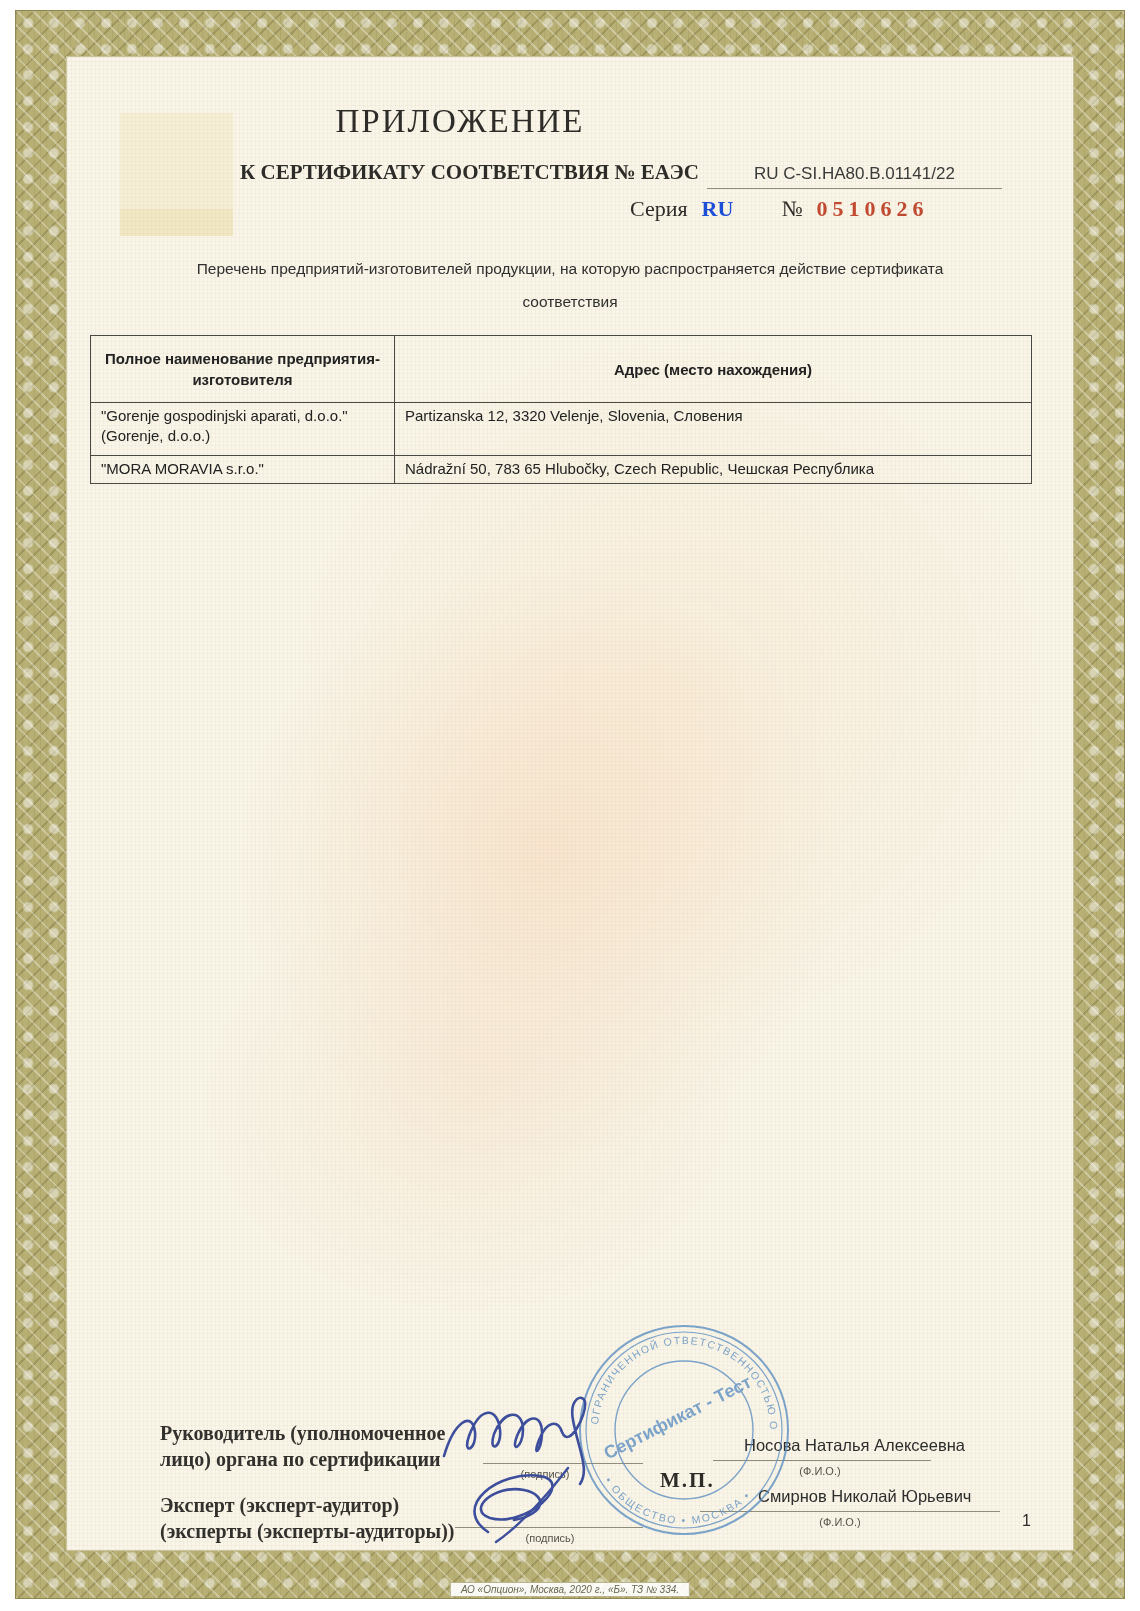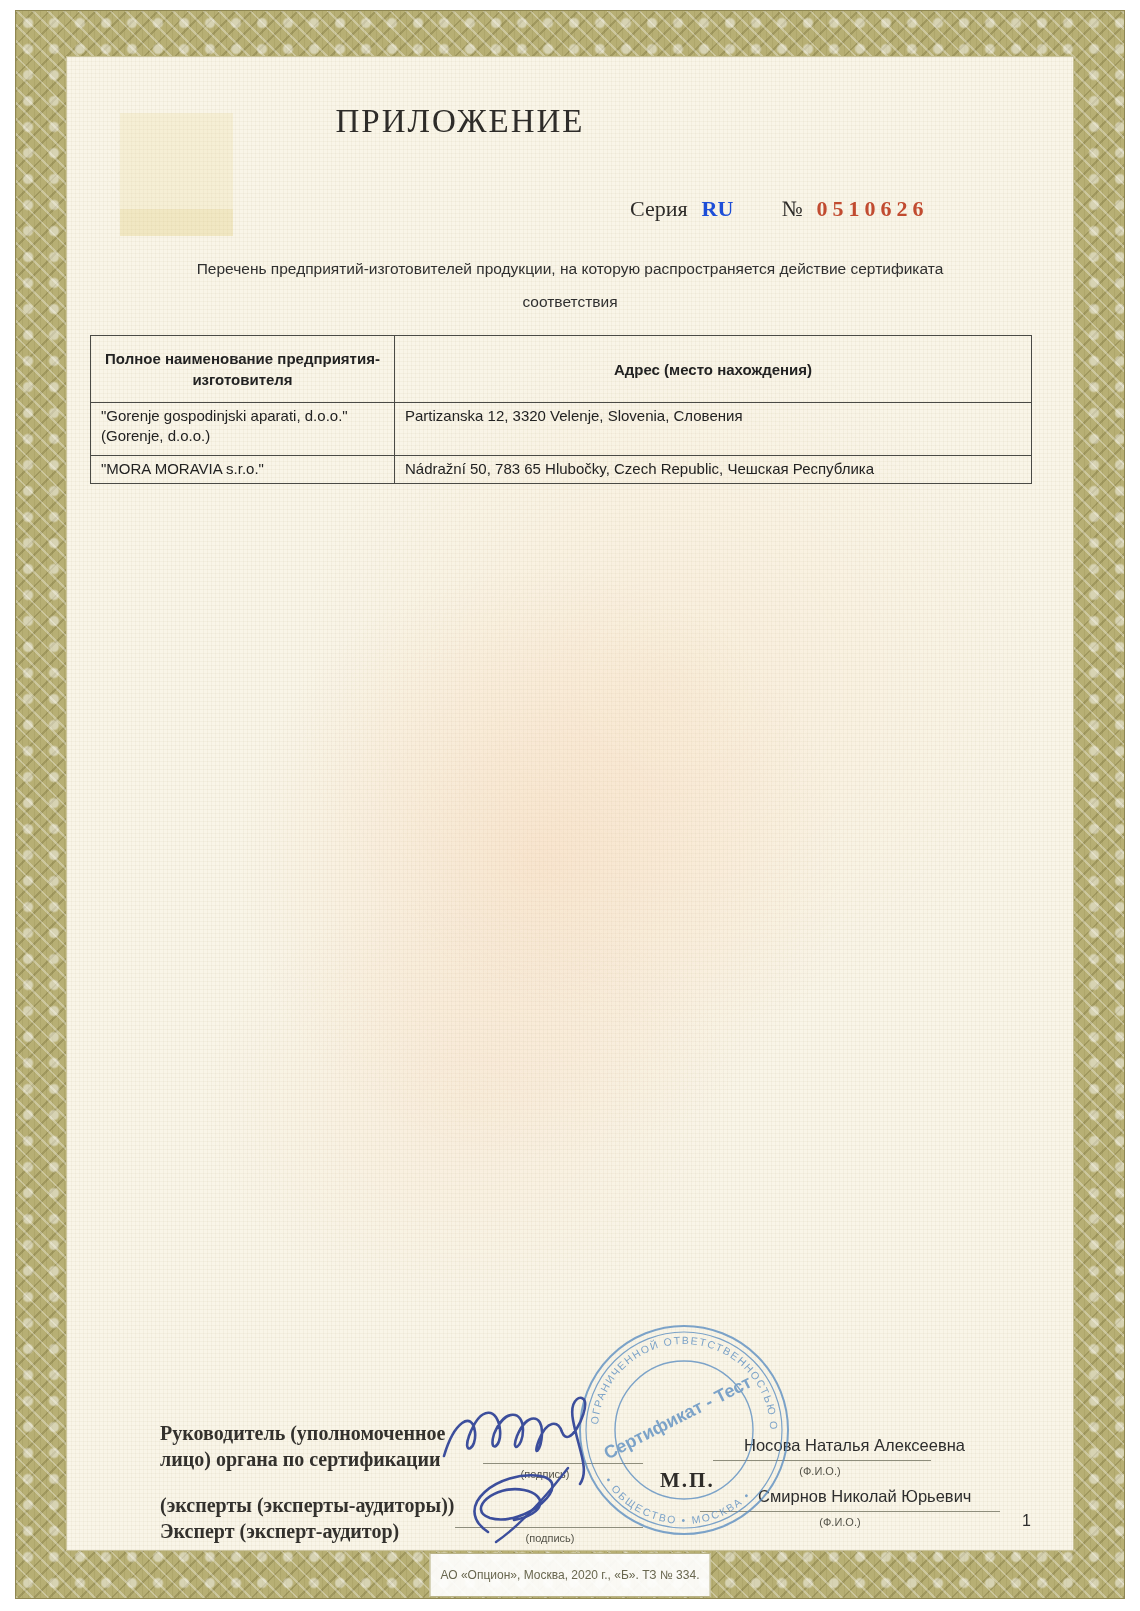--- a/index.html
+++ b/index.html
@@ -129,37 +129,40 @@
   }
   
   .stamp{position:absolute;left:572px;top:1318px;z-index:4;opacity:.8;pointer-events:none;}
   .ink{position:absolute;z-index:5;pointer-events:none;}
   .ink1{left:438px;top:1392px;}
   .ink2{left:448px;top:1462px;}
   
   .footer-strip{
     position:absolute;left:50%;bottom:14px;transform:translateX(-50%);
     background:rgba(255,255,255,.92);border:1px solid #b9b388;
-    font-size:12px;color:#68664e;padding:14px 10px;white-space:nowrap;z-index:3;
+    font-size:10px;color:#68664e;padding:1px 10px;white-space:nowrap;z-index:3;font-style:italic;
   }
 </style>
 </head>
 <body>
 
 <div class="page">
 
   <div class="frame">
     <div class="inner"></div>
   </div>
 
   <div class="wm-square"></div>
 
 
   <div class="doc-title">ПРИЛОЖЕНИЕ</div>
 
+  <div class="cert-line">
+    <span class="cert-label">К СЕРТИФИКАТУ СООТВЕТСТВИЯ № ЕАЭС</span><span class="cert-number">RU C-SI.HA80.B.01141/22</span>
+  </div>
 
   <div class="series-line">
     <span class="series-label">Серия</span><span class="series-ru">RU</span><span class="series-no">№</span><span class="series-num">0510626</span>
   </div>
 
   <div class="intro">
     <div>Перечень предприятий-изготовителей продукции, на которую распространяется действие сертификата</div>
     <div>соответствия</div>
   </div>
 
@@ -180,22 +183,22 @@
         <td>Nádražní 50, 783 65 Hlubočky, Czech Republic, Чешская Республика</td>
       </tr>
     </tbody>
   </table>
 
   <div class="sig-label lbl-head">
     <div>Руководитель (уполномоченное</div>
     <div>лицо) органа по сертификации</div>
   </div>
   <div class="sig-label lbl-expert">
+    <div>Эксперт (эксперт-аудитор)</div>
     <div>(эксперты (эксперты-аудиторы))</div>
-    <div>Эксперт (эксперт-аудитор)</div>
   </div>
 
   <div class="sig-line line-sign1"></div>
   <div class="sig-line line-sign2"></div>
   <div class="sig-line line-fio1"></div>
   <div class="sig-line line-fio2"></div>
 
   <div class="caption cap-sign1">(подпись)</div>
   <div class="caption cap-sign2">(подпись)</div>
   <div class="caption cap-fio1">(Ф.И.О.)</div>

